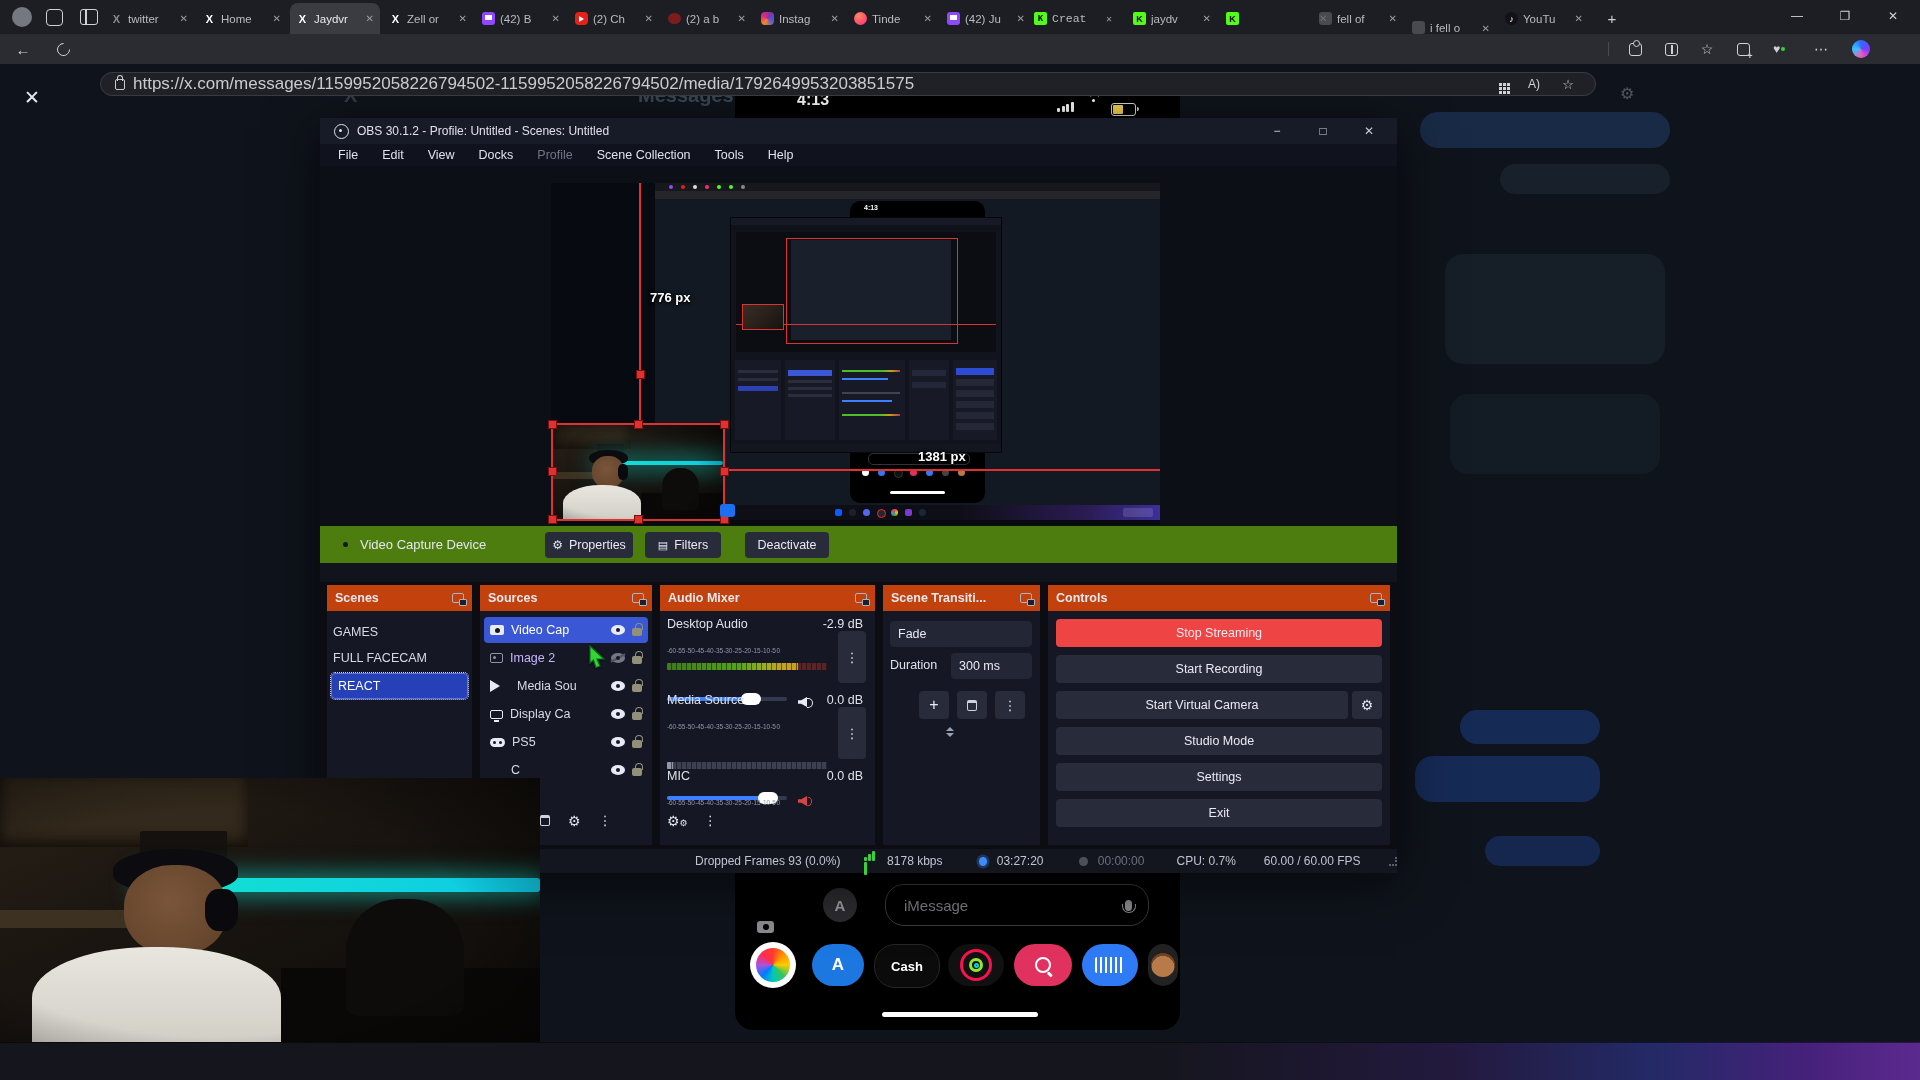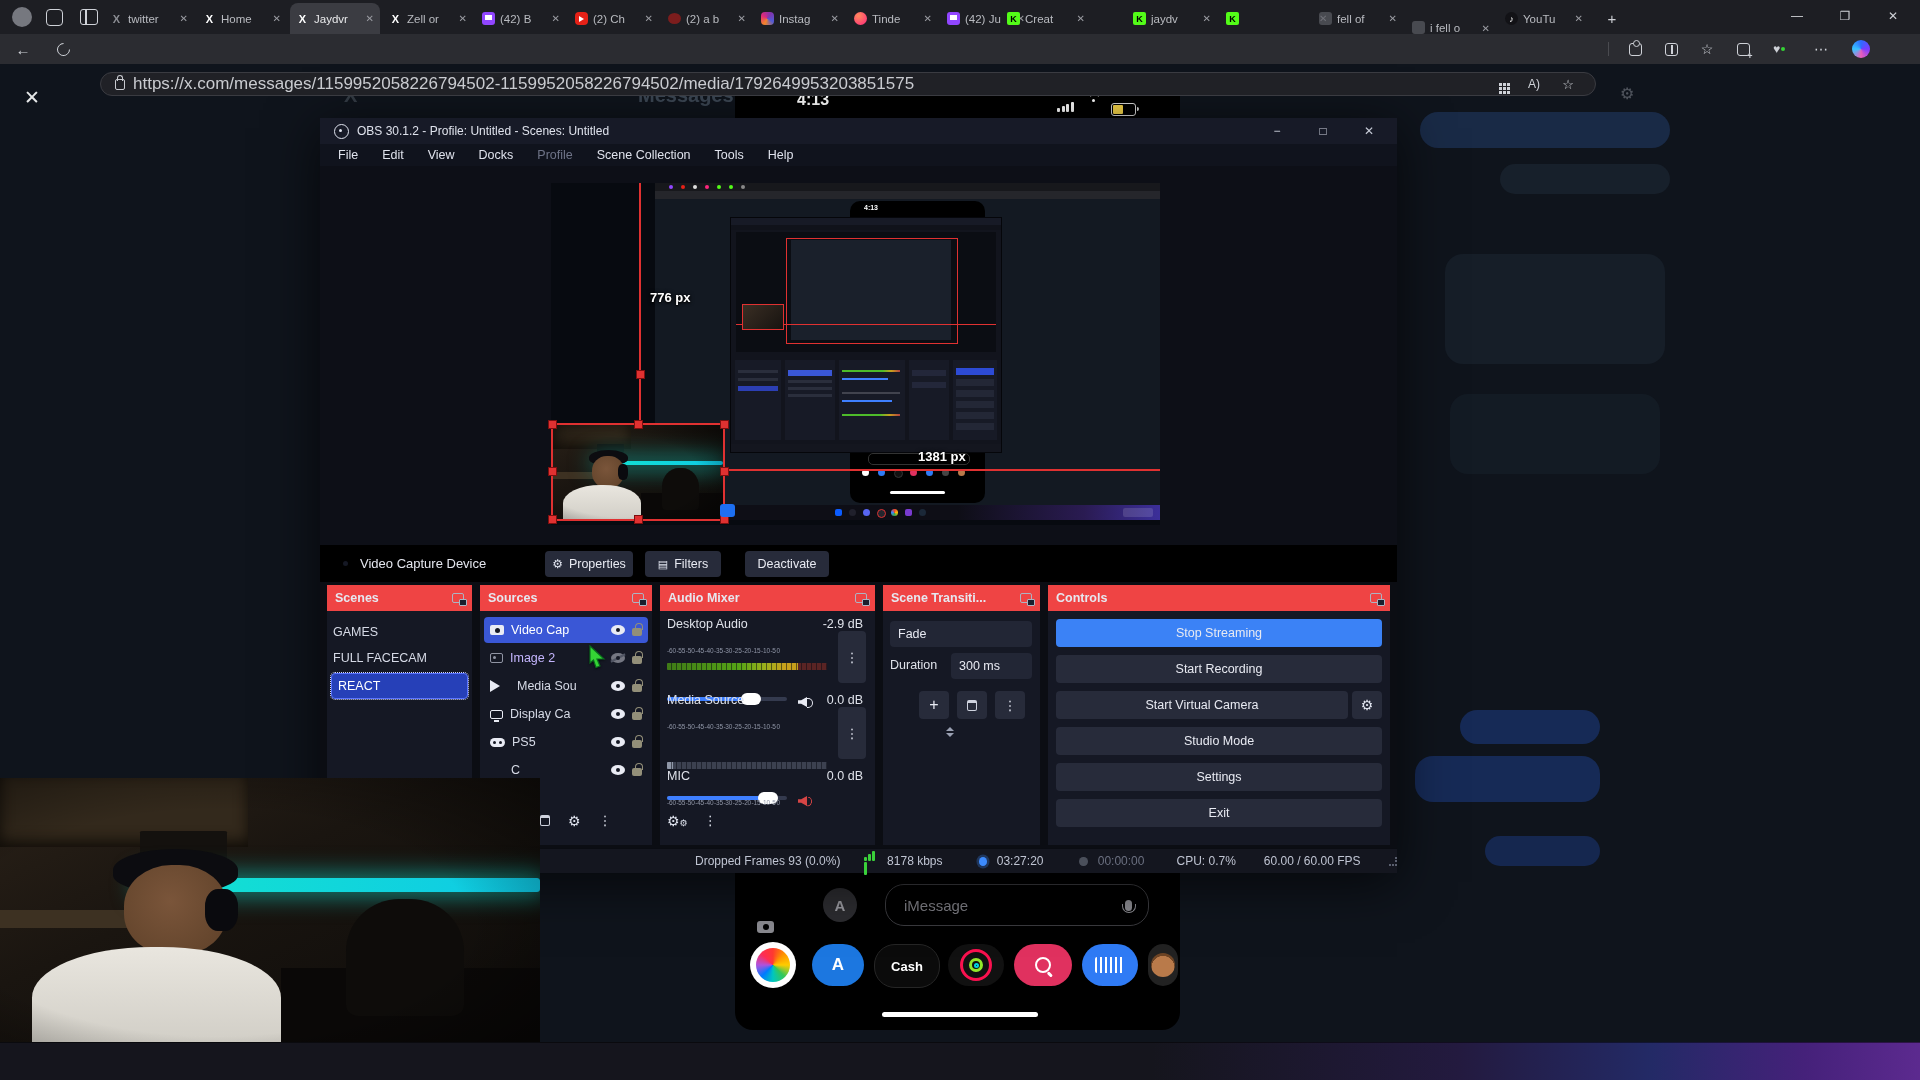--- a/index.html
+++ b/index.html
@@ -72,25 +72,25 @@
   .flower{width:34px;height:34px;border-radius:50%;background:conic-gradient(#ff3b30,#ff9500,#ffcc00,#34c759,#00c7be,#007aff,#af52de,#ff2d55,#ff3b30);}
 
   
   .obs{left:320px;top:118px;width:1077px;height:754px;background:#12141d;box-shadow:0 10px 50px rgba(0,0,0,.65);}
   .obs-title{left:0;top:0;width:100%;height:26px;background:#171a27;display:flex;align-items:center;color:#dfe2ec;font-size:12px;}
   .obs-menu{left:0;top:26px;width:100%;height:22px;background:#10131d;display:flex;align-items:center;gap:0;color:#dfe2ec;font-size:12.5px;}
   .obs-menu span{padding:0 12px;}
   .obs-menu .dim{color:#6f7488;}
   .obs-preview{left:0;top:48px;width:100%;height:379px;background:#0d0f17;}
   .panel{background:#151824;}
-  .phead{height:26px;background:#ef4444;display:flex;align-items:center;justify-content:space-between;padding:0 8px;color:#e6e8f0;font-size:12.5px;font-weight:700;box-sizing:border-box;}
+  .phead{height:26px;background:#c2410c;display:flex;align-items:center;justify-content:space-between;padding:0 8px;color:#e6e8f0;font-size:12.5px;font-weight:700;box-sizing:border-box;}
   .i-float{width:10px;height:8px;border:1.5px solid #aeb3c2;border-radius:2px;position:relative;}
   .i-float::after{content:"";position:absolute;right:-4px;bottom:-4px;width:6px;height:5px;background:#1c1f2d;border:1.5px solid #aeb3c2;border-radius:1px;}
   .obtn{background:#272b3a;border-radius:4px;display:flex;align-items:center;justify-content:center;gap:6px;color:#e8eaf2;font-size:12.5px;}
-  .obtn.blue{background:#3b82f6;}
+  .obtn.blue{background:#ef4444;}
   .srow{display:flex;align-items:center;gap:7px;color:#d6dae6;font-size:12.5px;padding:0 6px;box-sizing:border-box;border-radius:4px;}
   .srow.sel{background:#3a57d6;color:#fff;}
   .srow .nm{flex:1;overflow:hidden;text-overflow:ellipsis;white-space:nowrap;}
   .srow.hid .nm{color:#c4b5fd;}
   .i-eye{width:14px;height:10px;background:#e9ebf4;border-radius:50%;position:relative;flex:0 0 14px;}
   .i-eye::after{content:"";position:absolute;left:5px;top:3px;width:4px;height:4px;background:#151824;border-radius:50%;}
   .i-eye.off{opacity:.45;}
   .i-eye.off::before{content:"";position:absolute;left:-1px;top:4px;width:16px;height:2px;background:#9aa0b0;transform:rotate(-28deg);}
   .i-lock{width:10px;height:8px;background:#938f79;border-radius:2px;position:relative;flex:0 0 10px;margin-top:4px;}
   .i-lock::before{content:"";position:absolute;left:3px;top:-5px;width:6px;height:6px;border:1.5px solid #938f79;border-bottom:none;border-radius:4px 4px 0 0;}
@@ -341,21 +341,21 @@
       <div class="a handle" style="left:314px;top:254px;"></div>
       <div class="a handle" style="left:400px;top:254px;"></div>
       <div class="a handle" style="left:228px;top:301px;"></div>
       <div class="a handle" style="left:400px;top:301px;"></div>
       <div class="a handle" style="left:228px;top:349px;"></div>
       <div class="a handle" style="left:314px;top:349px;"></div>
       <div class="a handle" style="left:400px;top:349px;"></div>
       <div class="a" style="left:400px;top:338px;width:15px;height:13px;background:#1d6ff2;border-radius:3px;"></div>
     </div>
 
-    <div class="a" style="left:0;top:427px;width:100%;height:37px;background:#000000;">
+    <div class="a" style="left:0;top:408px;width:100%;height:37px;background:#4d7c0f;">
       <span class="a i-cam" style="left:18px;top:13px;"></span>
       <span class="a txt" style="left:40px;top:11px;color:#e4e6ee;font-size:13px;">Video Capture Device</span>
       <div class="a obtn" style="left:225px;top:6px;width:88px;height:26px;">
           <span class="gly" style="font-size:12px;">⚙</span>
           <span>Properties</span>
         </div>
       <div class="a obtn" style="left:325px;top:6px;width:76px;height:26px;">
           <span class="gly" style="font-size:11px;">▤</span>
           <span>Filters</span>
         </div>
@@ -625,21 +625,21 @@
     <div class="a tab" style="left:848px;">
         <span class="ti ti-tinder"></span>
         <span class="lbl">Tinde</span>
         <span class="cls">✕</span>
       </div>
     <div class="a tab" style="left:941px;">
         <span class="ti ti-twitch"></span>
         <span class="lbl">(42) Ju</span>
         <span class="cls">✕</span>
       </div>
-    <div class="a tab" style="left:1001px;">
+    <div class="a tab" style="left:1028px;font-family:Liberation Mono, monospace;">
         <span class="ti ti-kick"></span>
         <span class="lbl">Creat</span>
         <span class="cls">✕</span>
       </div>
     <div class="a tab" style="left:1127px;">
         <span class="ti ti-kick"></span>
         <span class="lbl">jaydv</span>
         <span class="cls">✕</span>
       </div>
     <div class="a tab" style="left:1220px;gap:40px;">

